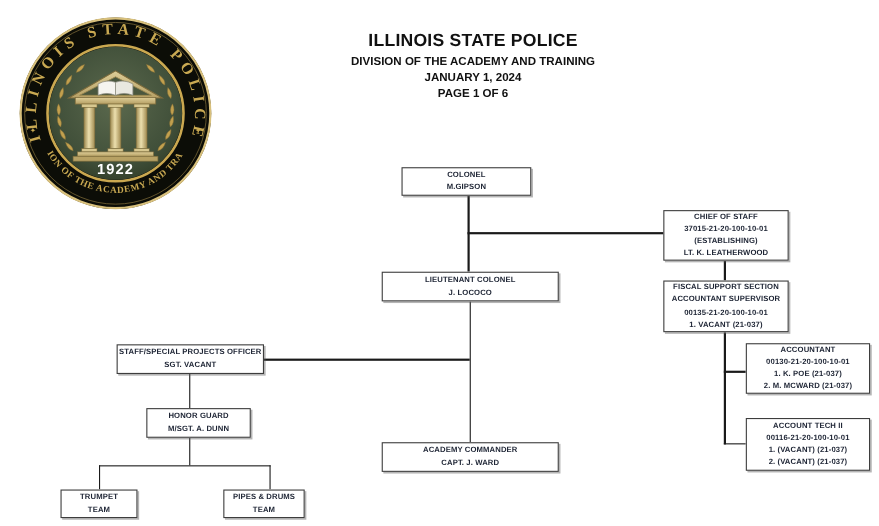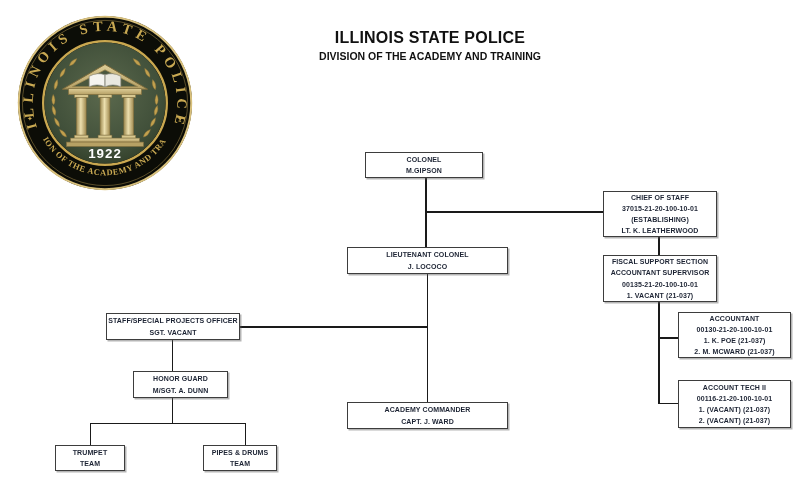--- a/index.html
+++ b/index.html
@@ -117,20 +117,22 @@
     <path d="M 16,-27 Q 8,-31.5 0,-28.5 L 0,-16.5 Q 8,-20 16,-16.5 Z" fill="#e9e8e0" stroke="#8b8b80" stroke-width=".7"></path>
     <line x1="0" y1="-28.5" x2="0" y2="-16.5" stroke="#9a9a8e" stroke-width=".7"></line>
   </g>
 
   <text x="0" y="56" text-anchor="middle" font-family="Liberation Sans, sans-serif" font-weight="bold" font-size="13.5" fill="#ffffff" letter-spacing="1">1922</text>
 </svg>
 
 <div class="header">
   <div class="t1">ILLINOIS STATE POLICE</div>
   <div class="t2">DIVISION OF THE ACADEMY AND TRAINING</div>
+  <div class="t3">JANUARY 1, 2024</div>
+  <div class="t4">PAGE 1 OF 6</div>
 </div>
 
 <div class="cline" style="left:425px;top:178px;width:1.5px;height:69px"></div>
 <div class="cline" style="left:425px;top:211px;width:179px;height:1.5px"></div>
 <div class="cline" style="left:658px;top:237px;width:1.5px;height:18px"></div>
 <div class="cline" style="left:658px;top:302px;width:1.5px;height:102px"></div>
 <div class="cline" style="left:658px;top:337px;width:20px;height:1.5px"></div>
 <div class="cline" style="left:658px;top:402.5px;width:20px;height:1.5px"></div>
 <div class="cline" style="left:426.5px;top:274px;width:1.5px;height:128px"></div>
 <div class="cline" style="left:240px;top:326px;width:187px;height:1.5px"></div>

